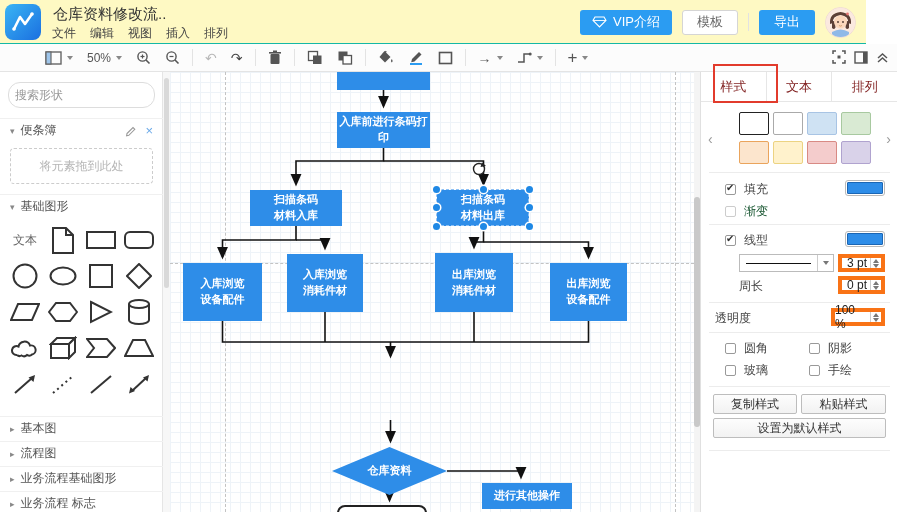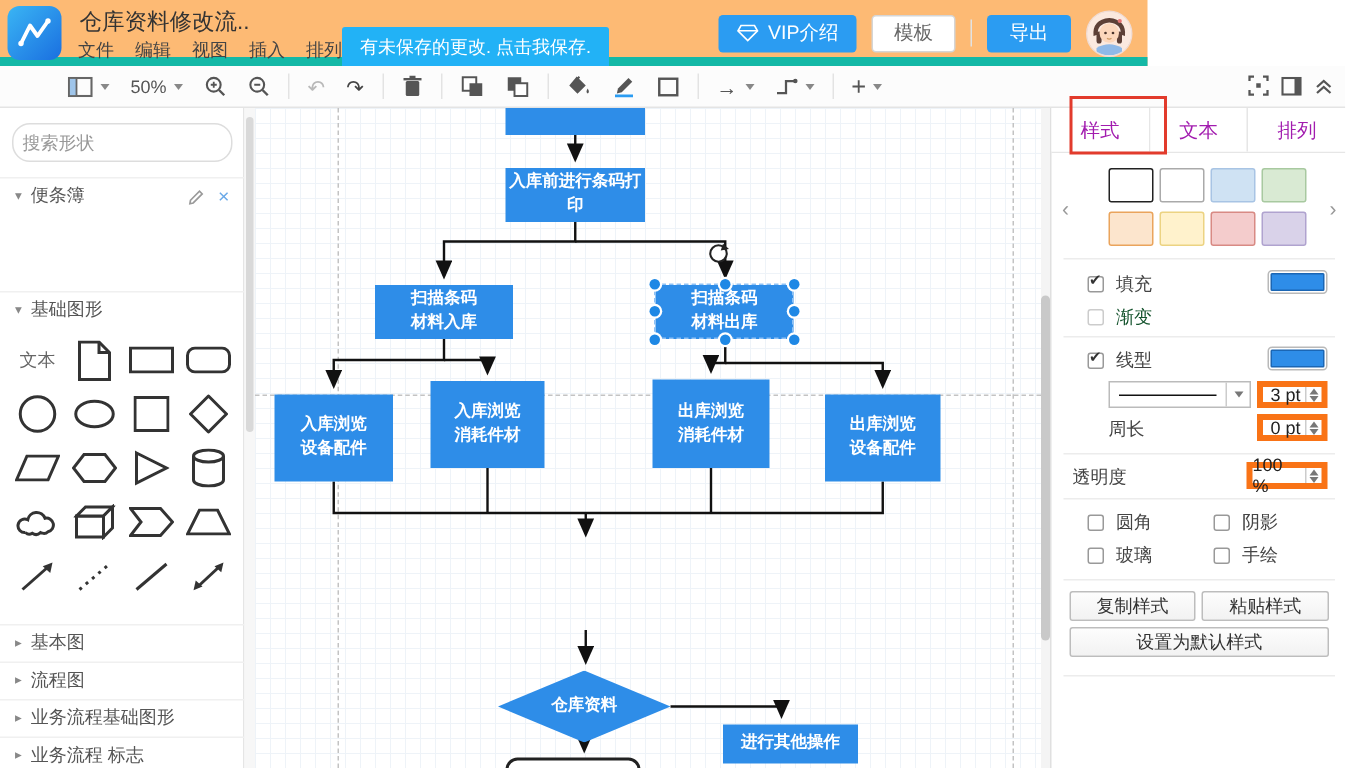--- a/index.html
+++ b/index.html
@@ -1,22 +1,22 @@
 <!DOCTYPE html>
 <html><head>
 <meta charset="utf-8">
 <style>
   * { margin:0; padding:0; box-sizing:border-box; }
   html,body { background:#fff; }
   .app { position:relative; width:897px; height:512px; overflow:hidden;
          font-family:"Liberation Sans","DejaVu Sans",sans-serif; background:#fff; color:#333; }
 
   
-  .header { position:absolute; left:0; top:0; width:765px; height:44px; background:#fdba74;
-            border-bottom:6px solid #14b8a6; z-index:30; }
+  .header { position:absolute; left:0; top:0; width:866px; height:44px; background:#fef9c3;
+            border-bottom:1px solid #14b8a6; z-index:30; }
   .logo { position:absolute; left:5px; top:4px; width:36px; height:36px; border-radius:8px;
           background:linear-gradient(135deg,#3ab5f4,#1a6fe0); display:flex; align-items:center; justify-content:center; }
   .doc-title { position:absolute; left:53px; top:5px; font-size:15px; color:#333; }
   .menubar { position:absolute; left:52px; top:25px; display:flex; gap:14px; font-size:12px; color:#444; }
   .menubar span { cursor:default; }
   .save-banner { position:absolute; left:228px; top:18px; height:26px; background:#22b2f6; color:#fff;
                  font-size:12px; display:flex; align-items:center; padding:0 12px; border-radius:2px 2px 0 0; }
   .hdr-right { position:absolute; right:10px; top:9px; height:26px; display:flex; align-items:center; gap:10px; }
   .btn-vip { background:#2b9cf2; color:#fff; border-radius:3px; height:25px; padding:0 12px;
              display:flex; align-items:center; gap:6px; font-size:13px; }
@@ -82,21 +82,21 @@
   .sel-outline { position:absolute; border:1px dashed #8ec1f5; z-index:4; pointer-events:none; }
   .handle { position:absolute; width:7px; height:7px; border-radius:50%; background:#1e88e5;
             box-shadow:0 0 0 1.5px #fff; z-index:5; }
   .canvas-scroll { position:absolute; left:694px; top:72px; width:6px; height:440px; background:#f4f4f4; }
   .canvas-scroll .thumb { position:absolute; left:0; top:125px; width:6px; height:230px; background:#c9c9c9; border-radius:3px; }
 
   
   .rightpanel { position:absolute; left:700px; top:72px; width:197px; height:440px; background:#fff;
                 border-left:1px solid #e0e0e0; font-size:12px; color:#444; }
   .tabs { display:flex; height:30px; border-bottom:1px solid #e6e6e6; }
-  .tab { flex:1; display:flex; align-items:center; justify-content:center; font-size:13px; color:#a21caf;
+  .tab { flex:1; display:flex; align-items:center; justify-content:center; font-size:13px; color:#7f1d1d;
          border-right:1px solid #e6e6e6; background:#fff; }
   .tab:last-child { border-right:0; }
   .red-annotation { position:absolute; left:713px; top:64px; width:65px; height:39px;
                     border:2.5px solid #e23b2c; z-index:40; pointer-events:none; }
   .swatch-area { position:absolute; left:0; top:31px; width:197px; height:70px; }
   .sw-chevron { position:absolute; top:28px; font-size:14px; color:#999; }
   .swatch { position:absolute; width:30px; height:23px; border-radius:2px; }
   .p-divider { position:absolute; left:8px; width:181px; border-top:1px solid #ececec; }
   .checkbox { width:11px; height:11px; border:1px solid #999; border-radius:2px; background:#fff; position:relative;
               display:inline-block; }
@@ -132,21 +132,20 @@
       </svg>
     </div>
     <div class="doc-title">仓库资料修改流..</div>
     <div class="menubar">
       <span>文件</span>
       <span>编辑</span>
       <span>视图</span>
       <span>插入</span>
       <span>排列</span>
     </div>
-    <div class="save-banner">有未保存的更改. 点击我保存.</div>
     <div class="hdr-right">
       <div class="btn-vip">
         <svg width="15" height="12" viewBox="0 0 15 12">
           <polygon points="3,1 12,1 14,4.5 7.5,11 1,4.5" fill="none" stroke="#fff" stroke-width="1.1"></polygon>
           <polyline points="1,4.5 14,4.5 M5,1 4,4.5 7.5,11 11,4.5 10,1" fill="none" stroke="#fff" stroke-width="0.9"></polyline>
         </svg>
         <span>VIP介绍</span>
       </div>
       <div class="btn-ghost">模板</div>
       <div class="hdr-sep"></div>
@@ -293,20 +292,21 @@
     <div class="sec-head" style="top:46px">
       <span class="tri">▾</span>
       <span>便条簿</span>
       <span class="notepad-tools">
         <svg width="12" height="12" viewBox="0 0 12 12">
           <path d="M2 8.5 L8 2.5 L9.8 4.3 L3.8 10.3 L1.6 10.8 Z" fill="none" stroke="#9a9a9a" stroke-width="1.1"></path>
         </svg>
         <span style="color:#6aa9e8;font-size:13px">×</span>
       </span>
     </div>
+    <div class="dropzone">将元素拖到此处</div>
 
     <div class="sec-head" style="top:122px">
       <span class="tri">▾</span>
       <span>基础图形</span>
     </div>
 
     <div class="shape-grid">
       <div class="shape-cell text-shape">文本</div>
       <div class="shape-cell">
           <svg width="24" height="27" viewBox="0 0 24 27">

